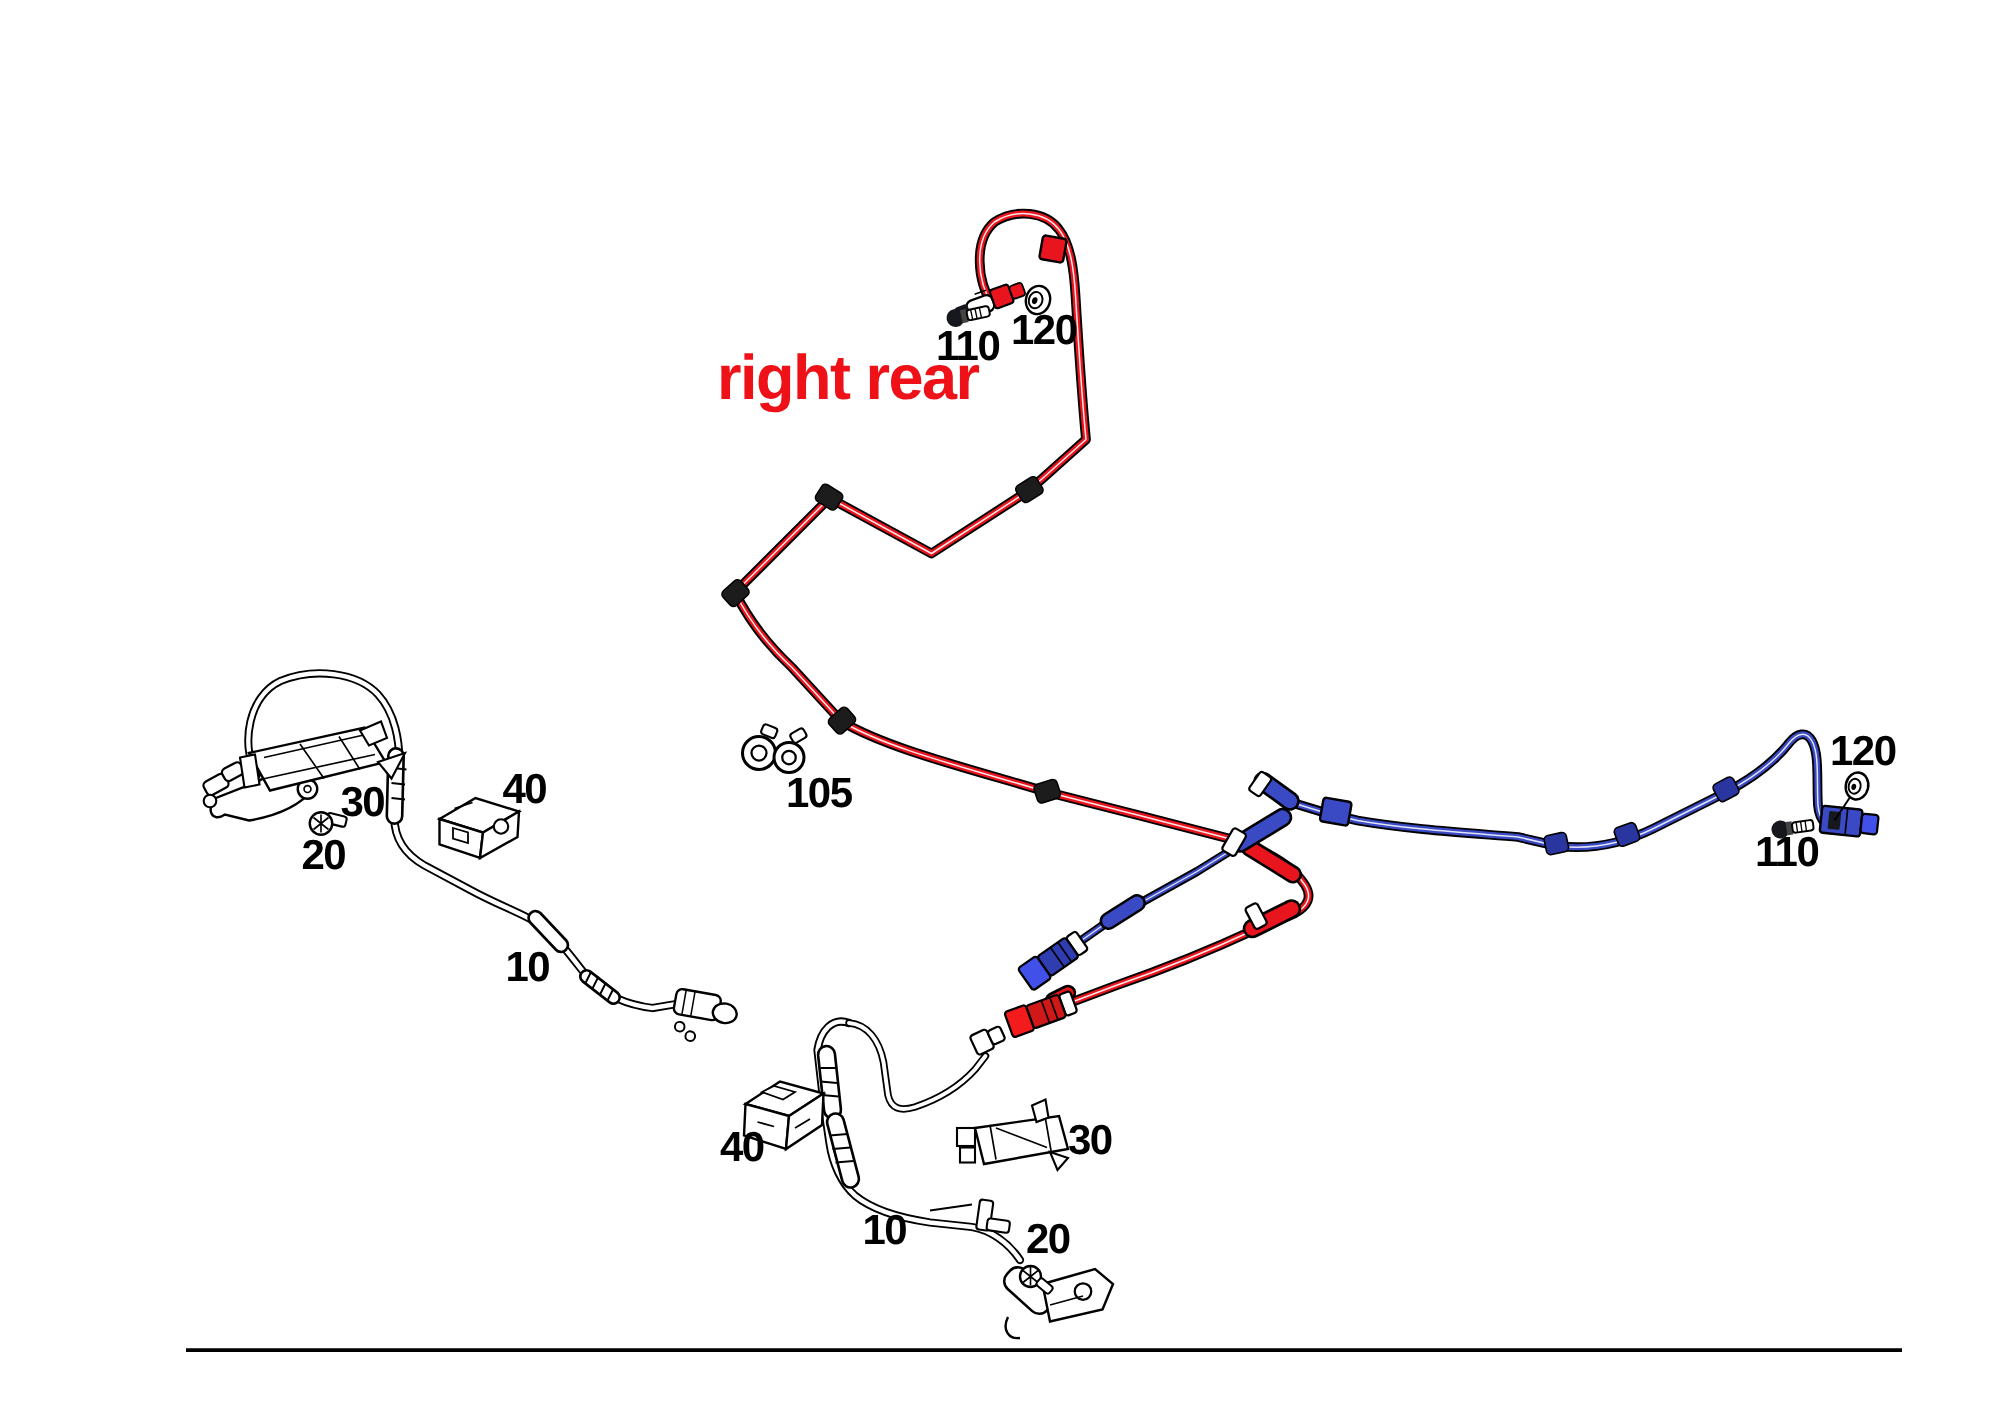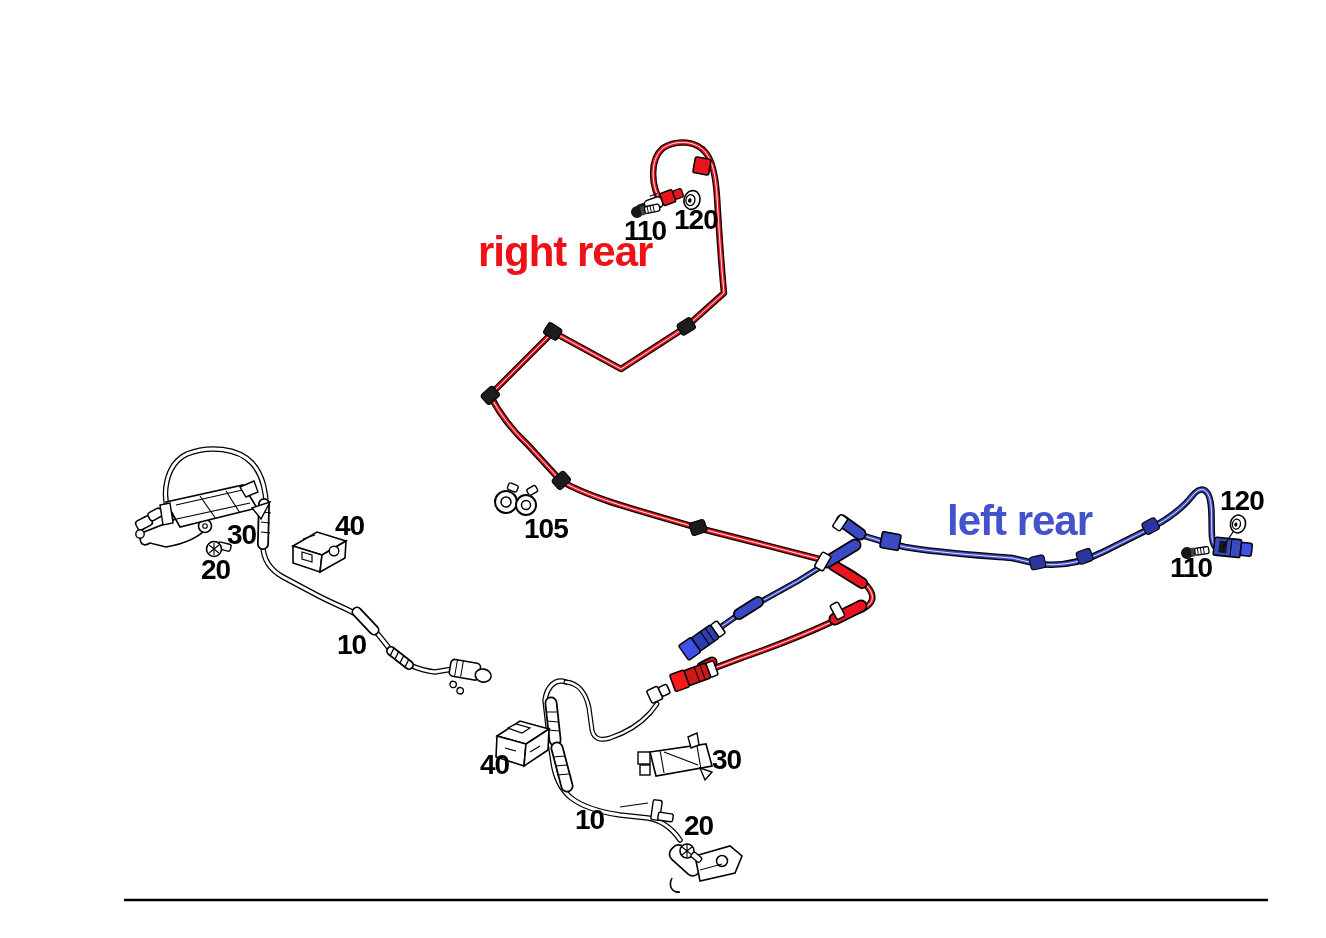--- a/index.html
+++ b/index.html
@@ -269,21 +269,20 @@
       <circle cx="526" cy="505" r="10" fill="#fff" stroke="#000" stroke-width="2"></circle>
       <circle cx="526" cy="505" r="4.5" fill="#fff" stroke="#000" stroke-width="1.5"></circle>
       <rect x="508" y="484" width="10" height="7" rx="2" transform="rotate(22 513 487)" fill="#fff" stroke="#000" stroke-width="1.4"></rect>
       <rect x="527" y="487" width="10" height="7" rx="2" transform="rotate(-30 532 490)" fill="#fff" stroke="#000" stroke-width="1.4"></rect>
     </g>
 
     <line x1="124" y1="900" x2="1268" y2="900" stroke="#000" stroke-width="2.5"></line>
   </svg>
 
   <div id="lbl-right-rear" class="section-label">right rear</div>
-  <div id="lbl-left-rear" class="section-label">left rear</div>
 
   <div id="lbl-110-top" class="plabel">110</div>
   <div id="lbl-120-top" class="plabel">120</div>
   <div id="lbl-30-left" class="plabel">30</div>
   <div id="lbl-20-left" class="plabel">20</div>
   <div id="lbl-40-left" class="plabel">40</div>
   <div id="lbl-10-left" class="plabel">10</div>
   <div id="lbl-105-mid" class="plabel">105</div>
   <div id="lbl-120-right" class="plabel">120</div>
   <div id="lbl-110-right" class="plabel">110</div>

